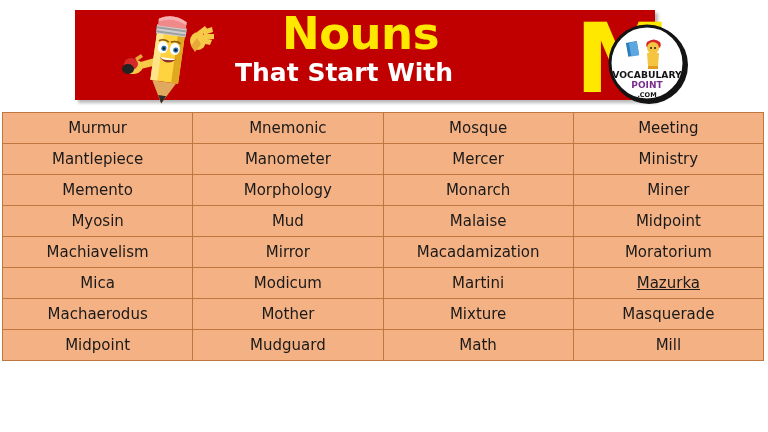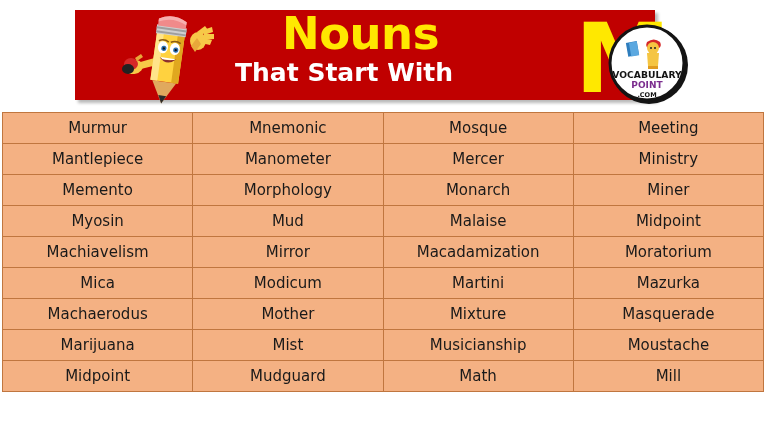--- a/index.html
+++ b/index.html
@@ -231,34 +231,28 @@
       <tr>
         <td style="width: 25%;">Machiavelism</td>
         <td style="width: 25%;">Mirror</td>
         <td style="width: 25%;">Macadamization</td>
         <td style="width: 25%;">Moratorium</td>
       </tr>
       <tr>
         <td style="width: 25%;">Mica</td>
         <td style="width: 25%;">Modicum</td>
         <td style="width: 25%;">Martini</td>
-        <td style="width: 25%;">Mazurka</td>
+        <td style="width: 25%; text-decoration: underline;">Mazurka</td>
       </tr>
       <tr>
         <td style="width: 25%;">Machaerodus</td>
         <td style="width: 25%;">Mother</td>
         <td style="width: 25%;">Mixture</td>
         <td style="width: 25%;">Masquerade</td>
       </tr>
       <tr>
-        <td style="width: 25%;">Marijuana</td>
-        <td style="width: 25%;">Mist</td>
-        <td style="width: 25%;">Musicianship</td>
-        <td style="width: 25%;">Moustache</td>
-      </tr>
-      <tr>
         <td style="width: 25%;">Midpoint</td>
         <td style="width: 25%;">Mudguard</td>
         <td style="width: 25%;">Math</td>
         <td style="width: 25%;">Mill</td>
       </tr>
     </tbody>
 </table>
 
 </body></html>

